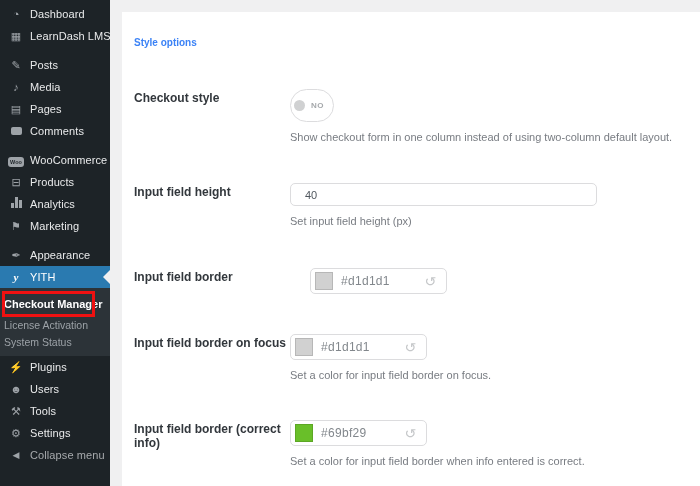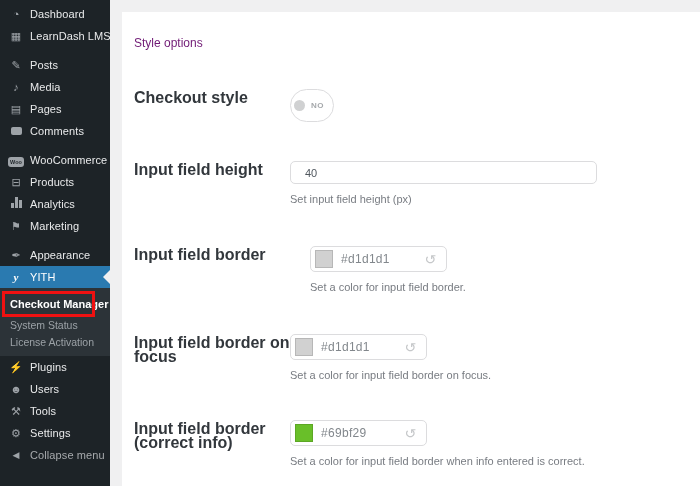--- a/index.html
+++ b/index.html
@@ -13,40 +13,40 @@
   .menu-item .ico { flex:none; width:16px; margin:0 6px 0 8px; text-align:center; font-size:11px; color:#9ea3a8; line-height:16px; }
   .menu-item .lbl { white-space:nowrap; letter-spacing:.1px; }
   .menu-item.active { background:#2a7ab0; color:#fff; }
   .menu-item.active .ico { color:#fff; }
   .menu-item.active::after { content:""; position:absolute; right:0; top:50%; margin-top:-7px;
        border:7px solid transparent; border-right-color:#f0f0f1; }
   .menu-item.dim { color:#a7aaad; }
   .gap { height:7px; }
 
   .submenu { background:#2c3338; padding:4px 0 6px; }
-  .submenu-item { display:flex; align-items:center; height:17px; padding-left:10px; color:#9ca2a7; font-size:10.5px; cursor:pointer; }
+  .submenu-item { display:flex; align-items:center; height:17px; padding-left:4px; color:#9ca2a7; font-size:10.5px; cursor:pointer; }
   .submenu-item.current { height:24px; color:#fff; font-weight:bold; font-size:11px; }
 
   .annotation-box { position:absolute; left:2px; top:291px; width:93px; height:26px; border:3px solid #f01111; z-index:3; pointer-events:none; }
 
   
   .woo-badge { display:inline-block; width:16px; height:10px; background:#9ea3a8; border-radius:3px; font-size:5.5px; font-weight:bold; color:#1d2327; line-height:10px; text-align:center; }
   .bubble { display:inline-block; width:11px; height:8px; background:#9ea3a8; border-radius:2px; position:relative; }
   .bubble::after { content:""; position:absolute; left:2px; bottom:-3px; border:3px solid transparent; border-top-color:#9ea3a8; border-left-width:2px; border-right-width:2px; }
   .bars { display:inline-flex; align-items:flex-end; gap:1px; height:11px; }
   .bars i { display:block; width:3px; background:#9ea3a8; }
   .bars i:nth-child(1){height:5px;} .bars i:nth-child(2){height:11px;} .bars i:nth-child(3){height:8px;}
   .yith-y { font-family:"Liberation Serif", serif; font-style:italic; font-weight:bold; font-size:13px; }
 
   
   .content-card { position:absolute; left:122px; top:12px; right:0; bottom:0; background:#fff; padding:24px 20px 0 12px; z-index:1; }
-  .section-title { font-size:12px; font-weight:normal; color:#701a75; line-height:14px; margin-bottom:39px; }
+  .section-title { font-size:10px; font-weight:bold; color:#3b82f6; line-height:14px; margin-bottom:39px; }
 
   .opt-row { display:flex; }
-  .opt-label { flex:none; width:156px; font-size:16px; font-weight:bold; color:#32373c; line-height:14px; padding-top:2px; }
+  .opt-label { flex:none; width:156px; font-size:12px; font-weight:bold; color:#32373c; line-height:14px; padding-top:2px; }
   .opt-control { flex:1; }
   .opt-desc { margin-top:8px; font-size:11px; color:#787c82; line-height:14px; }
 
   .mt1{margin-top:0;} .mt2{margin-top:39px;justify-content:center;} .mt3{margin-top:40px;gap:20px;} .mt4{margin-top:40px;} .mt5{margin-top:38px;}
 
   .toggle { display:inline-flex; align-items:center; width:44px; height:33px; border:1px solid #dcdcde; border-radius:17px; background:#fff; cursor:pointer; }
   .toggle-knob { width:11px; height:11px; border-radius:50%; margin-left:3px; }
   .toggle-text { font-size:8px; font-weight:bold; letter-spacing:.5px; color:#a5a8ab; margin-left:6px; }
 
   .num-input { width:307px; height:23px; border:1px solid #dcdcde; border-radius:5px; padding-left:14px; font-family:"Liberation Sans",sans-serif; font-size:11px; color:#50575e; background:#fff; outline:none; }
@@ -123,24 +123,24 @@
     <div class="menu-item active">
       <span class="ico yith-y">y</span>
       <span class="lbl">YITH</span>
     </div>
 
     <div class="submenu">
       <div class="submenu-item current">
         <span>Checkout Manager</span>
       </div>
       <div class="submenu-item">
+        <span>License Activation</span>
+      </div>
+      <div class="submenu-item">
         <span>System Status</span>
-      </div>
-      <div class="submenu-item">
-        <span>License Activation</span>
       </div>
     </div>
 
     <div class="menu-item">
       <span class="ico">⚡</span>
       <span class="lbl">Plugins</span>
     </div>
     <div class="menu-item">
       <span class="ico">☻</span>
       <span class="lbl">Users</span>
@@ -165,40 +165,40 @@
 
     <div class="section-title">Style options</div>
 
     <div class="opt-row mt1">
       <div class="opt-label">Checkout style</div>
       <div class="opt-control">
         <div class="toggle">
           <span class="toggle-knob" style="background-color: rgb(208, 209, 210);"></span>
           <span class="toggle-text">NO</span>
         </div>
+        <div class="opt-desc">Show checkout form in one column instead of using two-column default layout.</div>
       </div>
     </div>
 
     <div class="opt-row mt2">
       <div class="opt-label">Input field height</div>
       <div class="opt-control">
         <input class="num-input" type="text" value="40" style="">
         <div class="opt-desc">Set input field height (px)</div>
       </div>
     </div>
 
     <div class="opt-row mt3">
       <div class="opt-label">Input field border</div>
       <div class="opt-control">
         <div class="color-picker">
           <span class="swatch" style="background-color: rgb(209, 209, 209);"></span>
           <span class="hex">#d1d1d1</span>
           <span class="reset">↺</span>
         </div>
-        <div class="opt-desc">Set a color for input field border.</div>
       </div>
     </div>
 
     <div class="opt-row mt4">
       <div class="opt-label">Input field border on focus</div>
       <div class="opt-control">
         <div class="color-picker">
           <span class="swatch" style="background-color: rgb(209, 209, 209);"></span>
           <span class="hex">#d1d1d1</span>
           <span class="reset">↺</span>

